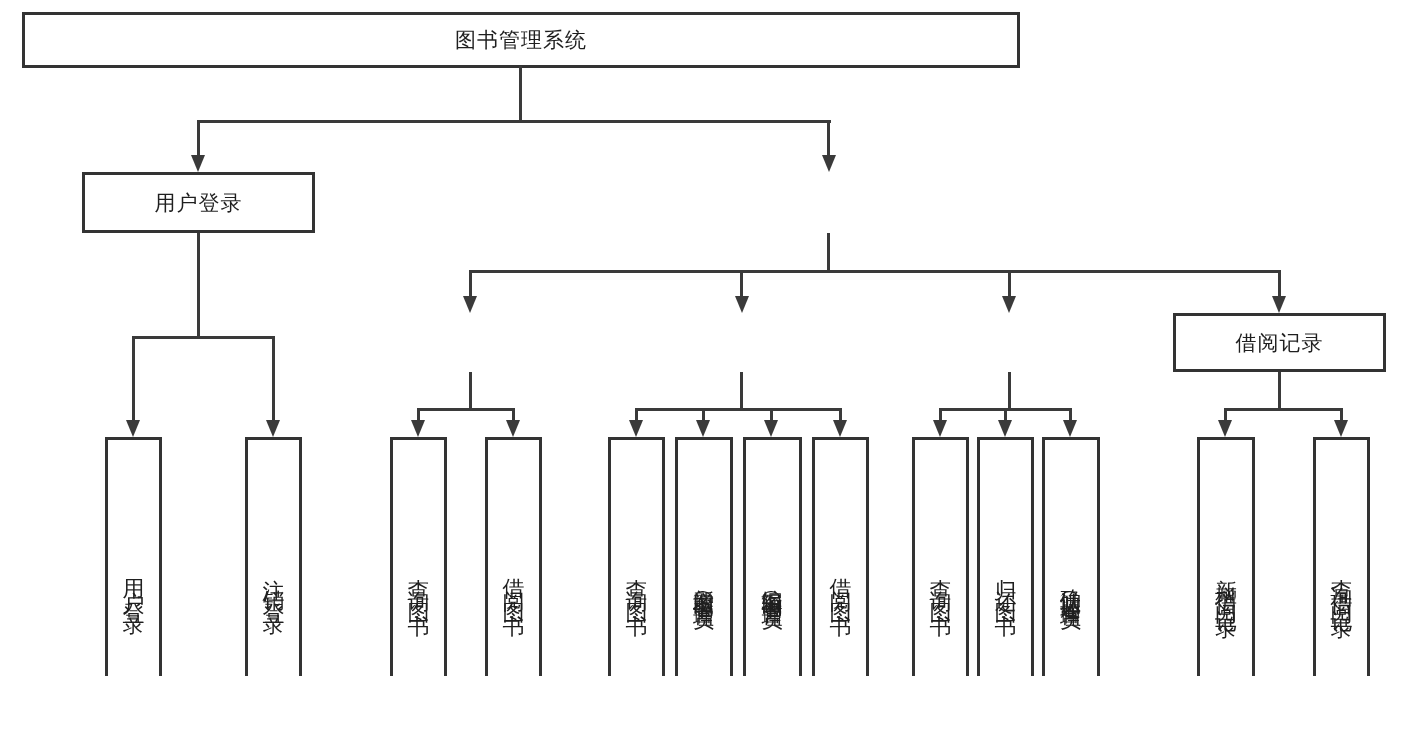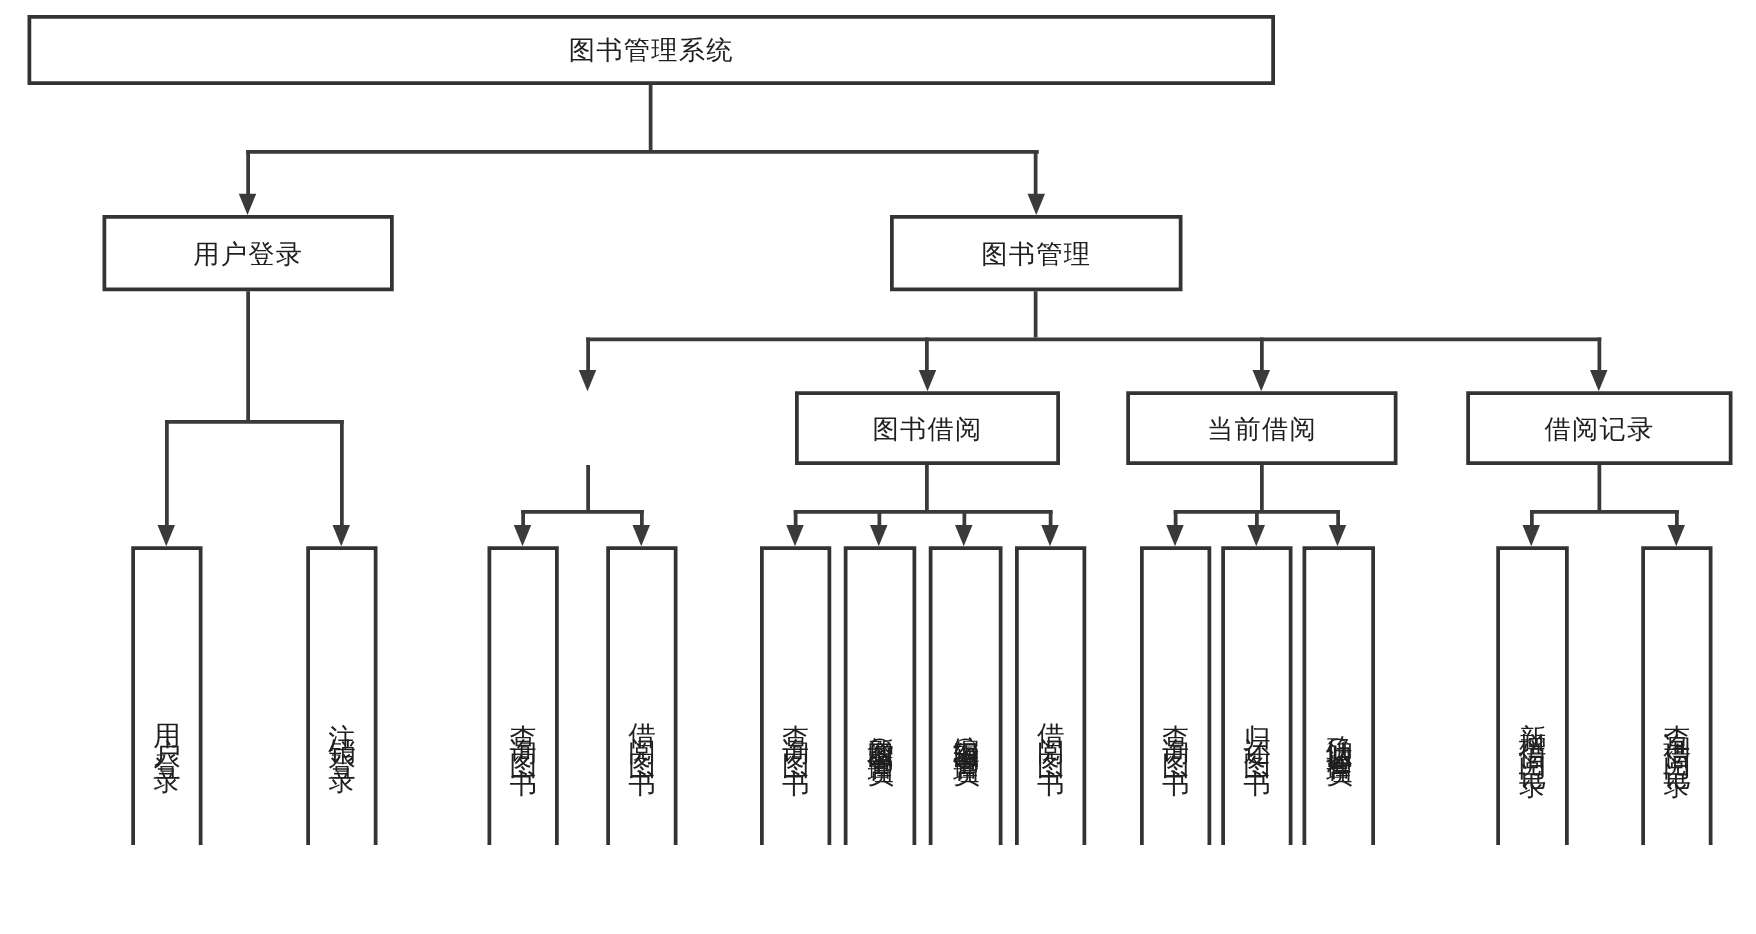--- a/index.html
+++ b/index.html
@@ -49,48 +49,39 @@
   <div class="v-line" style="left:519px; top:66px;  height:56px;"></div>
   <div class="h-line" style="left:197px; top:120px; width:634px;"></div>
   <div class="v-line" style="left:197px; top:120px; height:38px;"></div>
   <div class="arrow-down" style="left:191px; top:155px;"></div>
   <div class="v-line" style="left:827px; top:120px; height:38px;"></div>
   <div class="arrow-down" style="left:822px; top:155px;"></div>
 
   <div class="box hbox" style="left:82px; top:172px; width:233px; height:61px;">
     <span class="label">用户登录</span>
   </div>
-  <div class="box hbox" style="left:712px; top:172px; width:234px; height:61px;">
-    <span class="label">图书管理</span>
-  </div>
 
   <div class="v-line" style="left:197px;  top:233px; height:103px;"></div>
   <div class="h-line" style="left:132px;  top:336px; width:143px;"></div>
   <div class="v-line" style="left:132px;  top:336px; height:86px;"></div>
   <div class="arrow-down" style="left:126px; top:420px;"></div>
   <div class="v-line" style="left:272px;  top:336px; height:86px;"></div>
   <div class="arrow-down" style="left:266px; top:420px;"></div>
 
   <div class="v-line" style="left:827px;  top:233px; height:37px;"></div>
   <div class="h-line" style="left:469px;  top:270px; width:812px;"></div>
   <div class="v-line" style="left:469px;  top:270px; height:29px;"></div>
   <div class="arrow-down" style="left:463px;  top:296px;"></div>
   <div class="v-line" style="left:740px;  top:270px; height:29px;"></div>
   <div class="arrow-down" style="left:735px;  top:296px;"></div>
   <div class="v-line" style="left:1008px; top:270px; height:29px;"></div>
   <div class="arrow-down" style="left:1002px; top:296px;"></div>
   <div class="v-line" style="left:1278px; top:270px; height:29px;"></div>
   <div class="arrow-down" style="left:1272px; top:296px;"></div>
 
-  <div class="box hbox" style="left:636px;  top:313px; width:212px; height:59px;">
-    <span class="label">图书借阅</span>
-  </div>
-  <div class="box hbox" style="left:901px;  top:313px; width:217px; height:59px;">
-    <span class="label">当前借阅</span>
-  </div>
   <div class="box hbox" style="left:1173px; top:313px; width:213px; height:59px;">
     <span class="label">借阅记录</span>
   </div>
 
   <div class="v-line" style="left:469px; top:372px; height:36px;"></div>
   <div class="h-line" style="left:417px; top:408px; width:98px;"></div>
   <div class="v-line" style="left:417px; top:408px; height:14px;"></div>
   <div class="arrow-down" style="left:411px; top:420px;"></div>
   <div class="v-line" style="left:512px; top:408px; height:14px;"></div>
   <div class="arrow-down" style="left:506px; top:420px;"></div>

